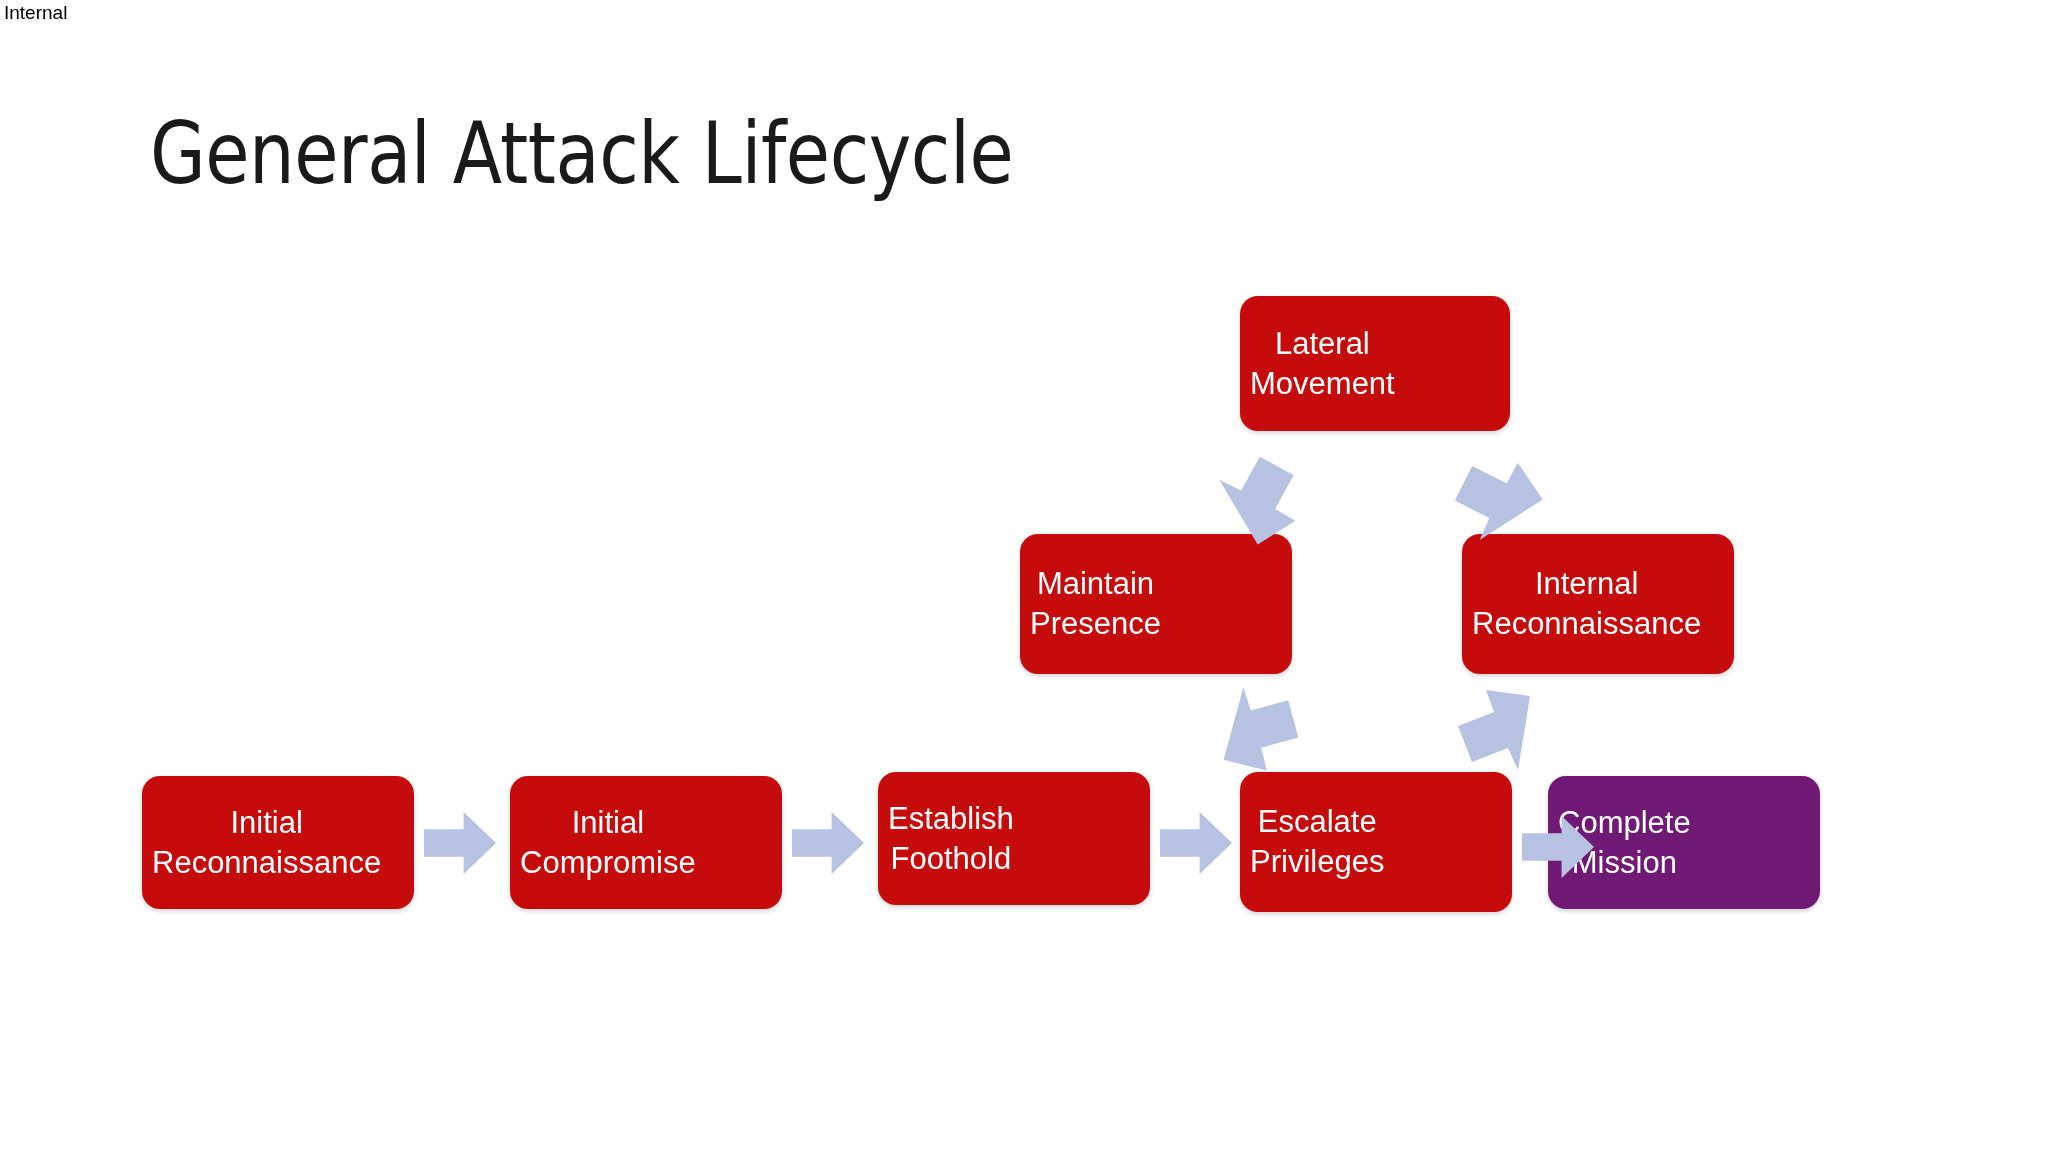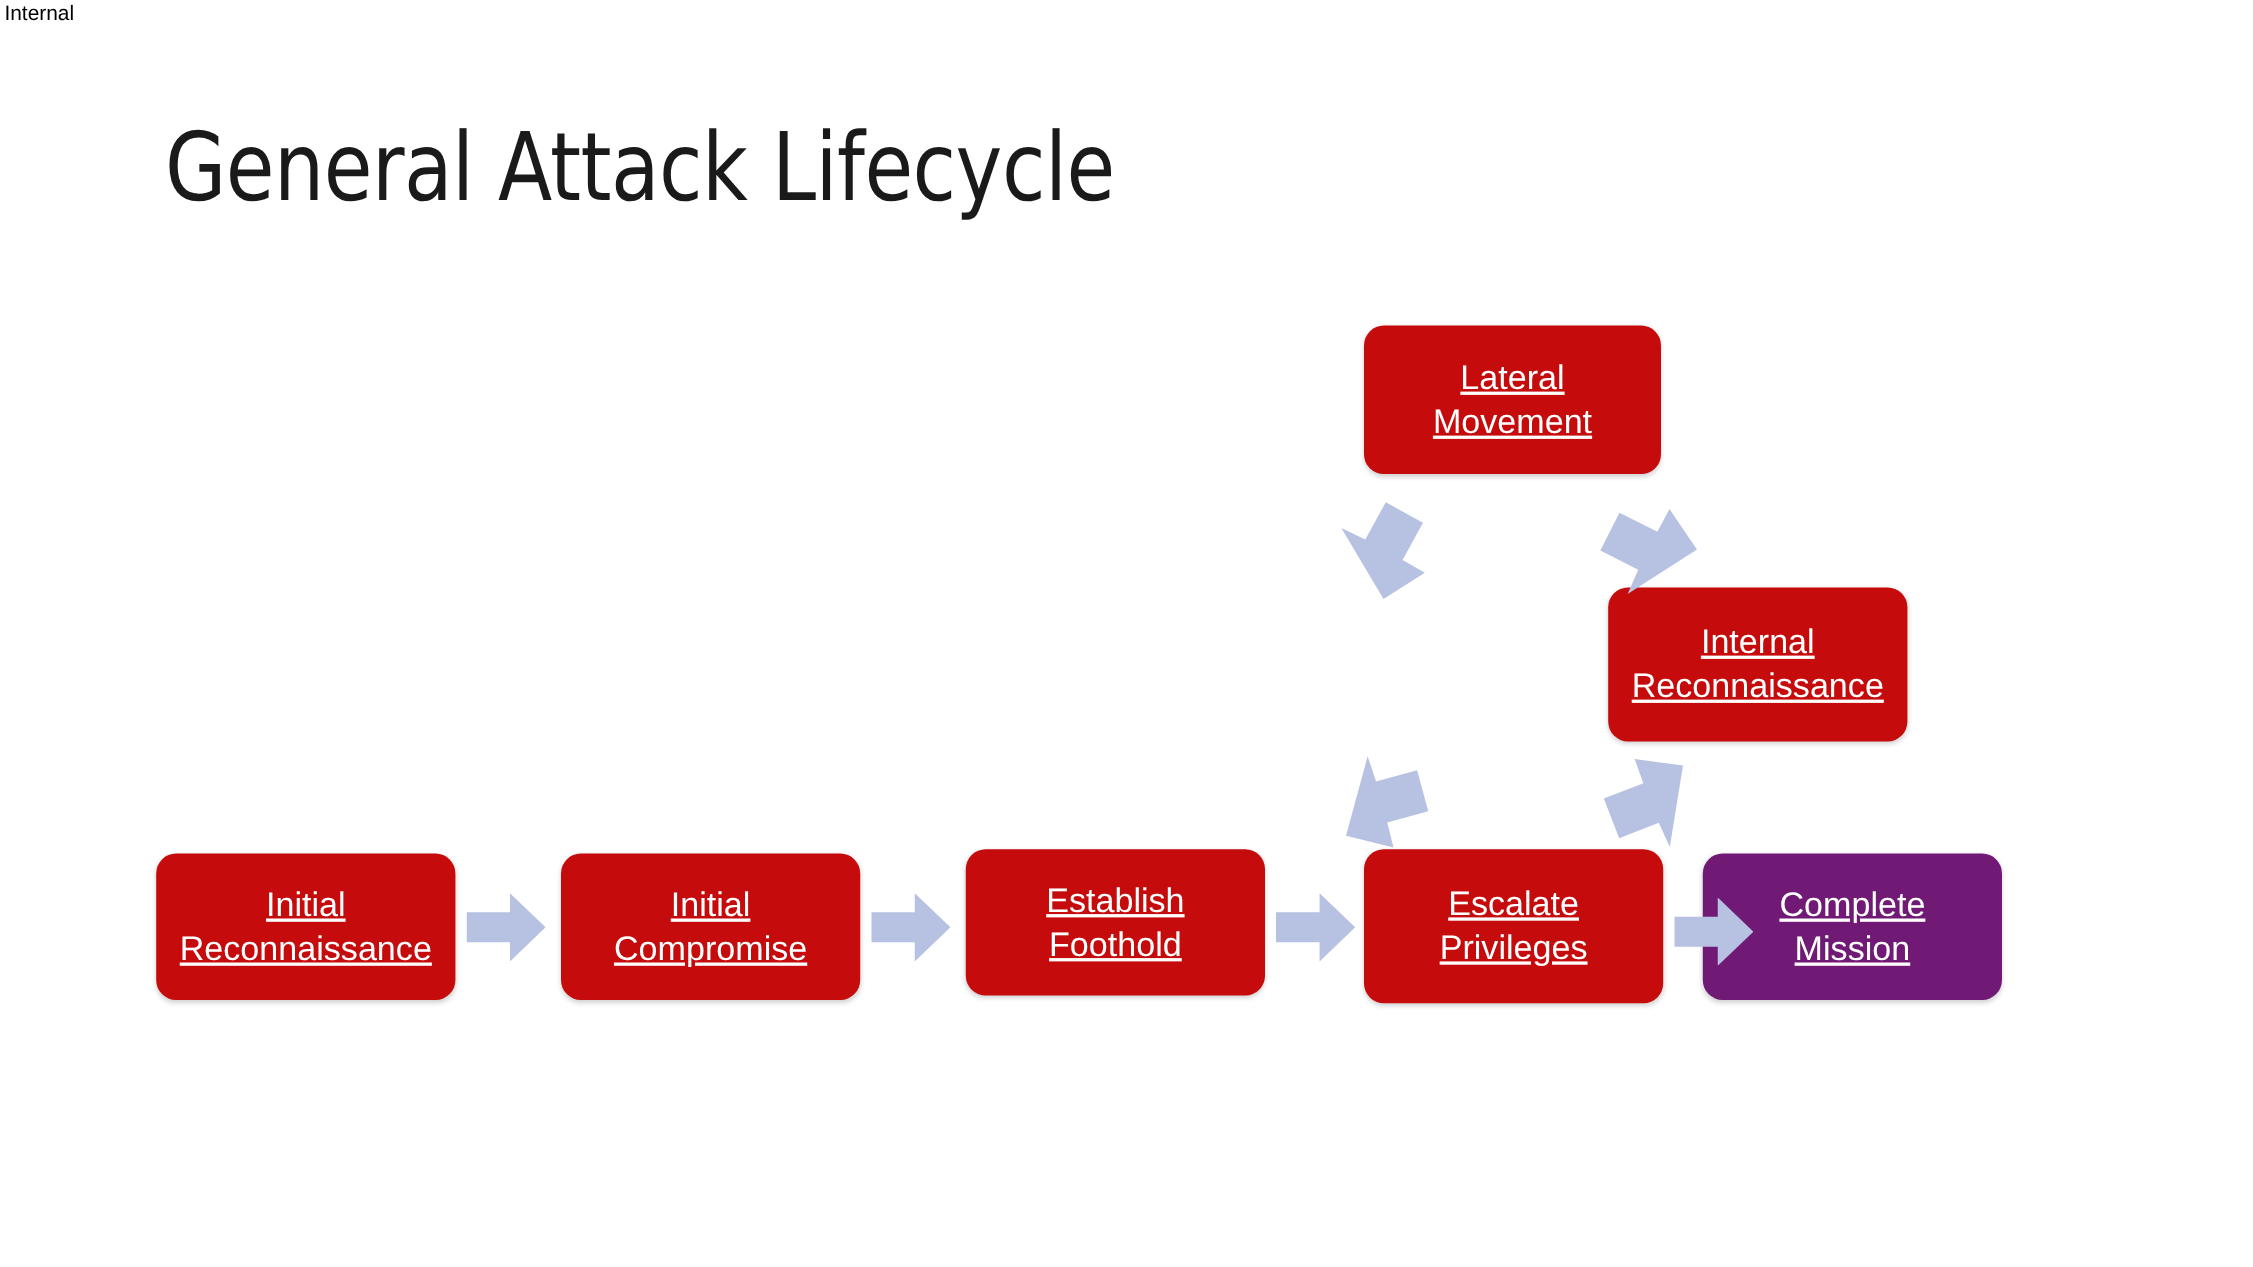--- a/index.html
+++ b/index.html
@@ -57,29 +57,28 @@
 
   
   .node {
     position: absolute;
     box-sizing: border-box;
     background: #C50B0B;
     border-radius: 18px;
     color: #ffffff;
     display: flex;
     align-items: center;
-    justify-content: center;
+    justify-content: flex-start;
     text-align: center;
     font-family: "Liberation Sans", sans-serif;
     font-size: 31px;
     line-height: 1.28;
     font-weight: 400;
     box-shadow: 0 2px 5px rgba(0,0,0,0.18);
     padding: 4px 10px;
-    text-decoration: underline;
   }
   .node .node-label {
     white-space: pre-line;
     display: block;
   }
 
   
   .arrow-right {
     position: absolute;
     background: #B7C1E2;
@@ -102,20 +101,24 @@
 
   <div class="slide-title" style="color: rgb(26, 26, 26);">General Attack Lifecycle</div>
 
   <div class="diagram">
 
     <div class="node" style="left: 1240px; top: 296px; width: 270px; height: 135px; background: rgb(197, 11, 11); color: rgb(255, 255, 255);">
       <span class="node-label">Lateral
 Movement</span>
     </div>
 
+    <div class="node" style="left: 1020px; top: 534px; width: 272px; height: 140px; background: rgb(197, 11, 11); color: rgb(255, 255, 255);">
+      <span class="node-label">Maintain
+Presence</span>
+    </div>
 
     <div class="node" style="left: 1462px; top: 534px; width: 272px; height: 140px; background: rgb(197, 11, 11); color: rgb(255, 255, 255);">
       <span class="node-label">Internal
 Reconnaissance</span>
     </div>
 
     <div class="node" style="left: 142px; top: 776px; width: 272px; height: 133px; background: rgb(197, 11, 11); color: rgb(255, 255, 255);">
       <span class="node-label">Initial
 Reconnaissance</span>
     </div>

